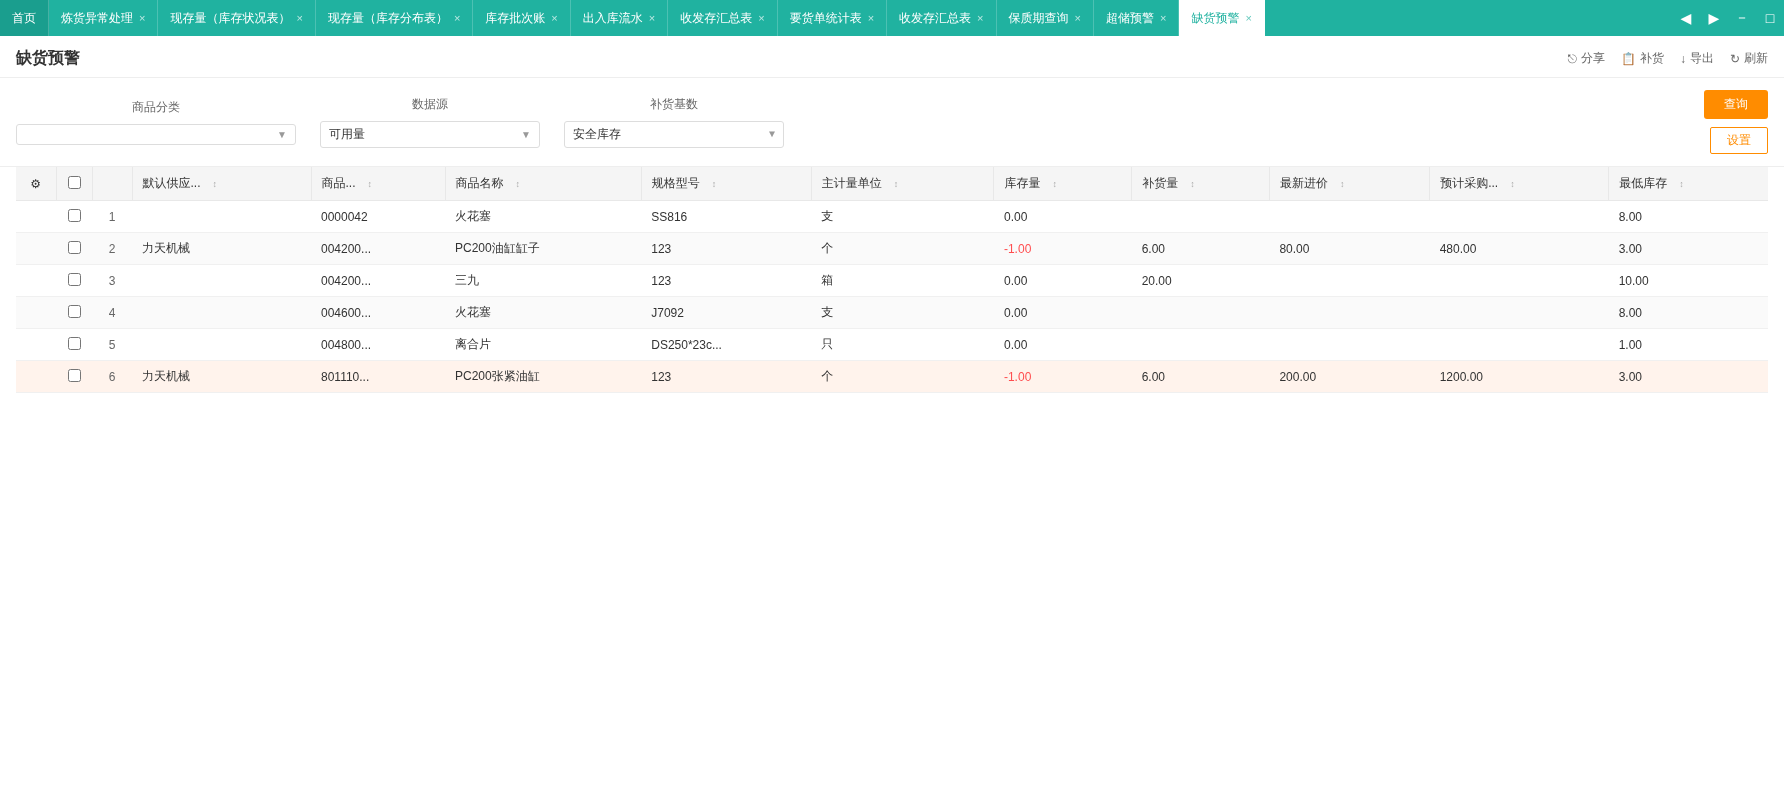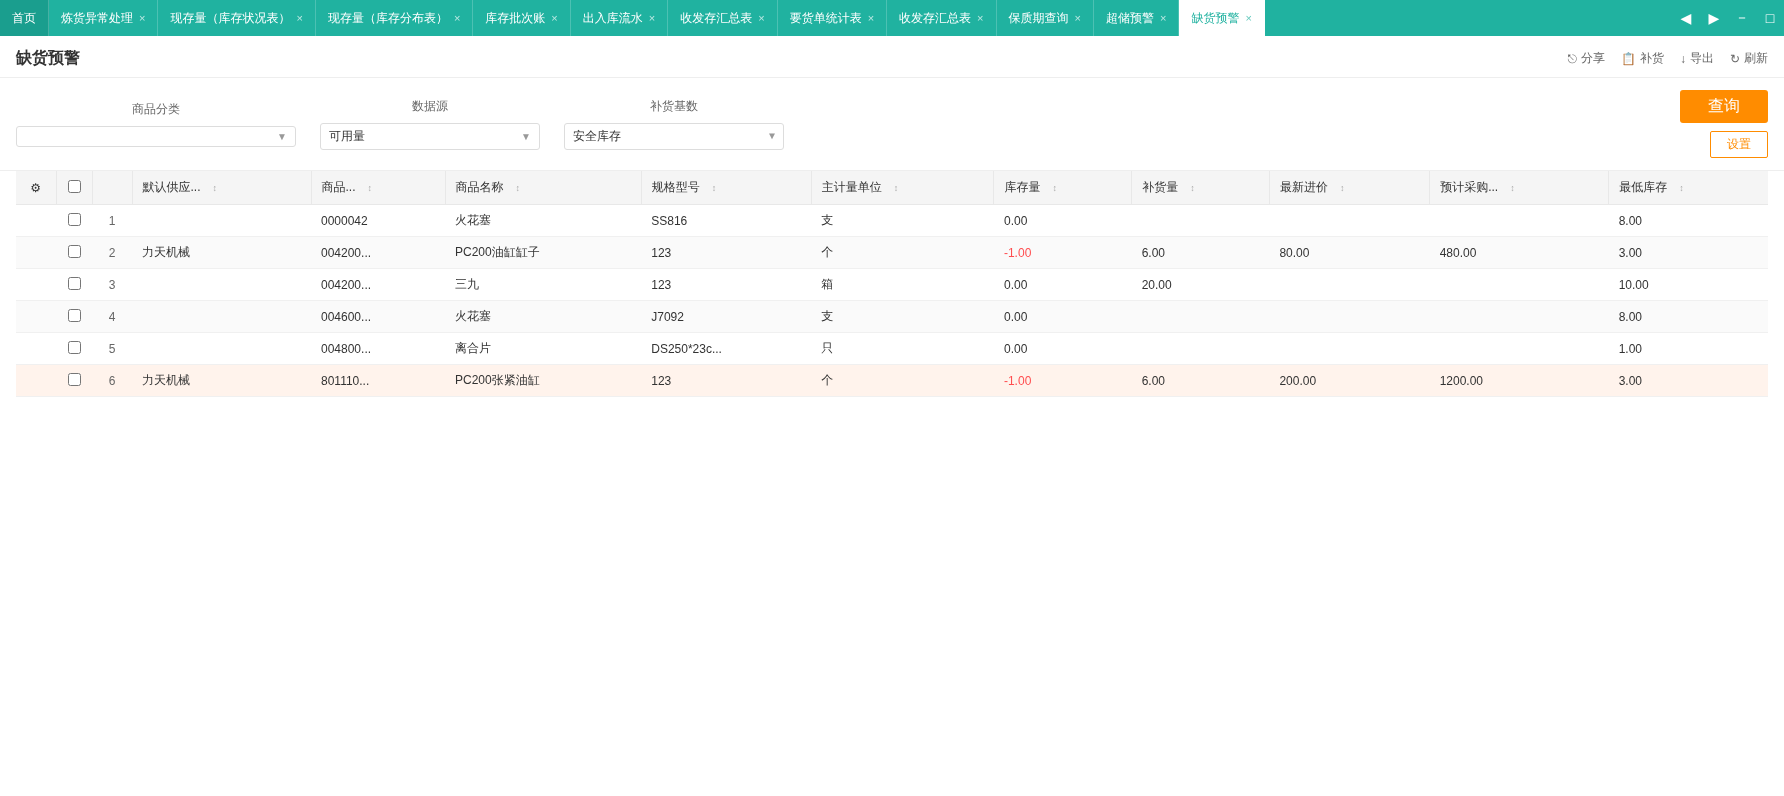--- a/index.html
+++ b/index.html
@@ -115,24 +115,24 @@
       justify-content: space-between;
       font-size: 12px;
     }
     .filter-select .value { color: #333; }
     .filter-select .arrow { color: #999; font-size: 10px; margin-left: 8px; }
     .filter-spacer { flex: 1; }
     .btn-query {
       background: #ff8c00;
       color: #fff;
       border: none;
-      padding: 6px 28px;
+      padding: 6px 20px;
       border-radius: 3px;
       cursor: pointer;
-      font-size: 16px;
+      font-size: 12px;
     }
     .btn-settings {
       background: #fff;
       color: #ff8c00;
       border: 1px solid #ff8c00;
       padding: 4px 16px;
       border-radius: 2px;
       cursor: pointer;
       font-size: 12px;
       margin-top: 4px;

